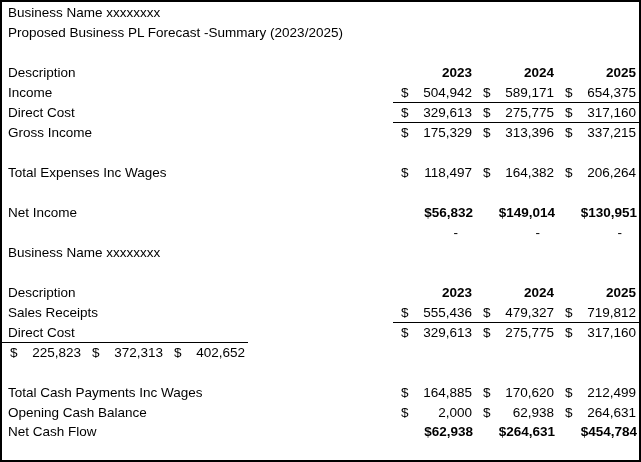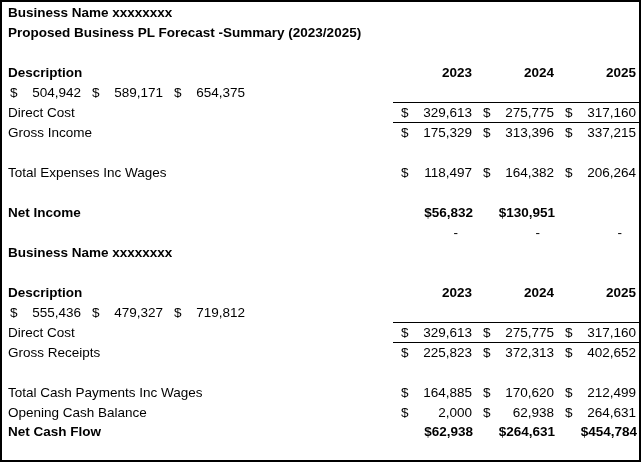--- a/index.html
+++ b/index.html
@@ -5,21 +5,21 @@
   html,body{margin:0;padding:0;background:#fff;}
   .sheet{
     width:641px;height:462px;box-sizing:border-box;
     border:2px solid #000;background:#ffffff;color:#000;
     font-family:"Liberation Sans", sans-serif;font-size:13.5px;
     overflow:hidden;
   }
   .row{display:flex;height:20px;align-items:center;box-sizing:border-box;}
   .row.last{height:18px;align-items:center;}
   .desc{flex:1;padding-left:6px;white-space:nowrap;overflow:hidden;}
-  .bold{font-weight:700;}
+  .bold{font-weight:400;}
   .money-group{display:flex;width:246px;flex-shrink:0;height:100%;align-items:center;box-sizing:border-box;}
   .money-group.bordered{border-top:1px solid #000;}
   .money{
     width:82px;height:100%;display:flex;align-items:center;
     justify-content:space-between;box-sizing:border-box;
     padding:0 3px 0 8px;white-space:nowrap;
   }
   .row.year-row .money{justify-content:flex-end;font-weight:700;padding-right:3px;}
   .row.total-row .money{justify-content:flex-end;font-weight:700;padding-right:2px;}
   .row.dash-row .money{justify-content:flex-end;padding-right:17px;}
@@ -40,20 +40,21 @@
   <div class="row year-row">
     <div class="desc bold">Description</div>
     <div class="money-group">
       <div class="money">2023</div>
       <div class="money">2024</div>
       <div class="money">2025</div>
     </div>
   </div>
 
   <div class="row">
+    <div class="desc">Income</div>
     <div class="money-group">
       <div class="money">
           <span>$</span>
           <span>504,942</span>
         </div>
       <div class="money">
           <span>$</span>
           <span>589,171</span>
         </div>
       <div class="money">
@@ -118,20 +119,21 @@
         </div>
     </div>
   </div>
 
   <div class="row"></div>
 
   <div class="row total-row">
     <div class="desc bold">Net Income</div>
     <div class="money-group">
       <div class="money">$56,832</div>
+      <div class="money">$149,014</div>
       <div class="money">$130,951</div>
     </div>
   </div>
 
   <div class="row dash-row">
     <div class="desc"></div>
     <div class="money-group">
       <div class="money">-</div>
       <div class="money">-</div>
       <div class="money">-</div>
@@ -146,20 +148,21 @@
   <div class="row year-row">
     <div class="desc bold">Description</div>
     <div class="money-group">
       <div class="money">2023</div>
       <div class="money">2024</div>
       <div class="money">2025</div>
     </div>
   </div>
 
   <div class="row">
+    <div class="desc">Sales Receipts</div>
     <div class="money-group">
       <div class="money">
           <span>$</span>
           <span>555,436</span>
         </div>
       <div class="money">
           <span>$</span>
           <span>479,327</span>
         </div>
       <div class="money">
@@ -181,21 +184,20 @@
           <span>275,775</span>
         </div>
       <div class="money">
           <span>$</span>
           <span>317,160</span>
         </div>
     </div>
   </div>
 
   <div class="row">
-    <div class="desc">Gross Receipts</div>
     <div class="money-group bordered">
       <div class="money">
           <span>$</span>
           <span>225,823</span>
         </div>
       <div class="money">
           <span>$</span>
           <span>372,313</span>
         </div>
       <div class="money">

